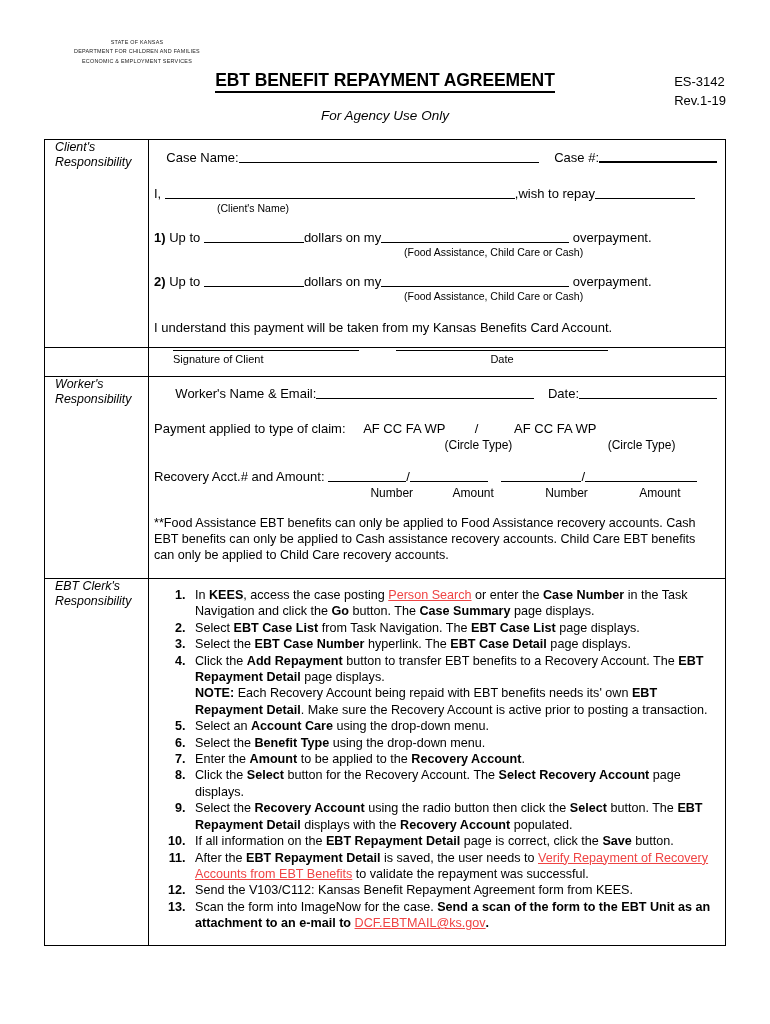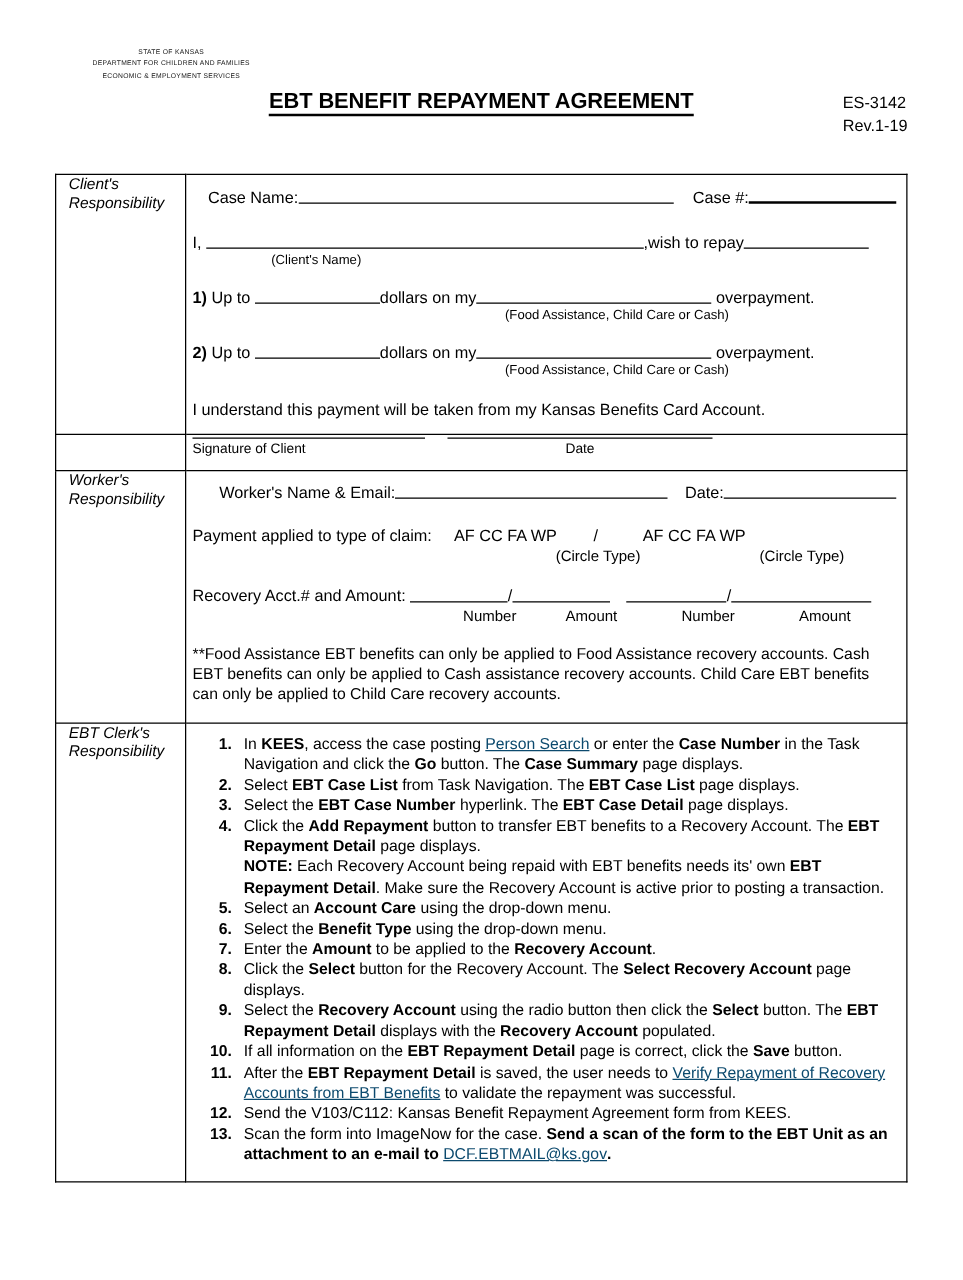--- a/index.html
+++ b/index.html
@@ -126,21 +126,21 @@
   .sig-row td { padding: 0 !important; }
   .sig-wrap {
     padding: 0 8px 2px 5px;
     position: relative;
   }
   .sig-lines {
     display: flex;
     gap: 18px;
     padding-top: 2px;
   }
-  .sig-cell { position: relative; }
+  .sig-cell { position: relative; margin-left: 19px; }
   .sig-cell .rule {
     border-top: 1.3px solid #000;
     height: 0;
   }
   .sig-cell .cap {
     font-size: 11px;
     line-height: 14px;
     padding-top: 1px;
   }
 
@@ -172,21 +172,21 @@
     list-style-position: outside;
   }
   ol.steps > li {
     margin: 0 0 0 0;
     padding-left: 6px;
   }
   ol.steps > li::marker {
     font-weight: bold;
   }
   a.lnk {
-    color: #0c4a6e;
+    color: #ef4444;
     text-decoration: underline;
   }
 </style>
 </head>
 <body>
 
 <div class="page">
 
   <div class="agency-block">
     <div>STATE OF KANSAS</div>
@@ -196,20 +196,21 @@
 
   <div class="form-title">
     <span>EBT BENEFIT REPAYMENT AGREEMENT</span>
   </div>
 
   <div class="form-code">
     <div>ES-3142</div>
     <div>Rev.1-19</div>
   </div>
 
+  <div class="agency-use">For Agency Use Only</div>
 
   <table class="form-table">
     <colgroup>
         <col style="width:104px">
         <col>
       </colgroup>
     <tbody>
 
       <tr>
         <td class="col-label">

